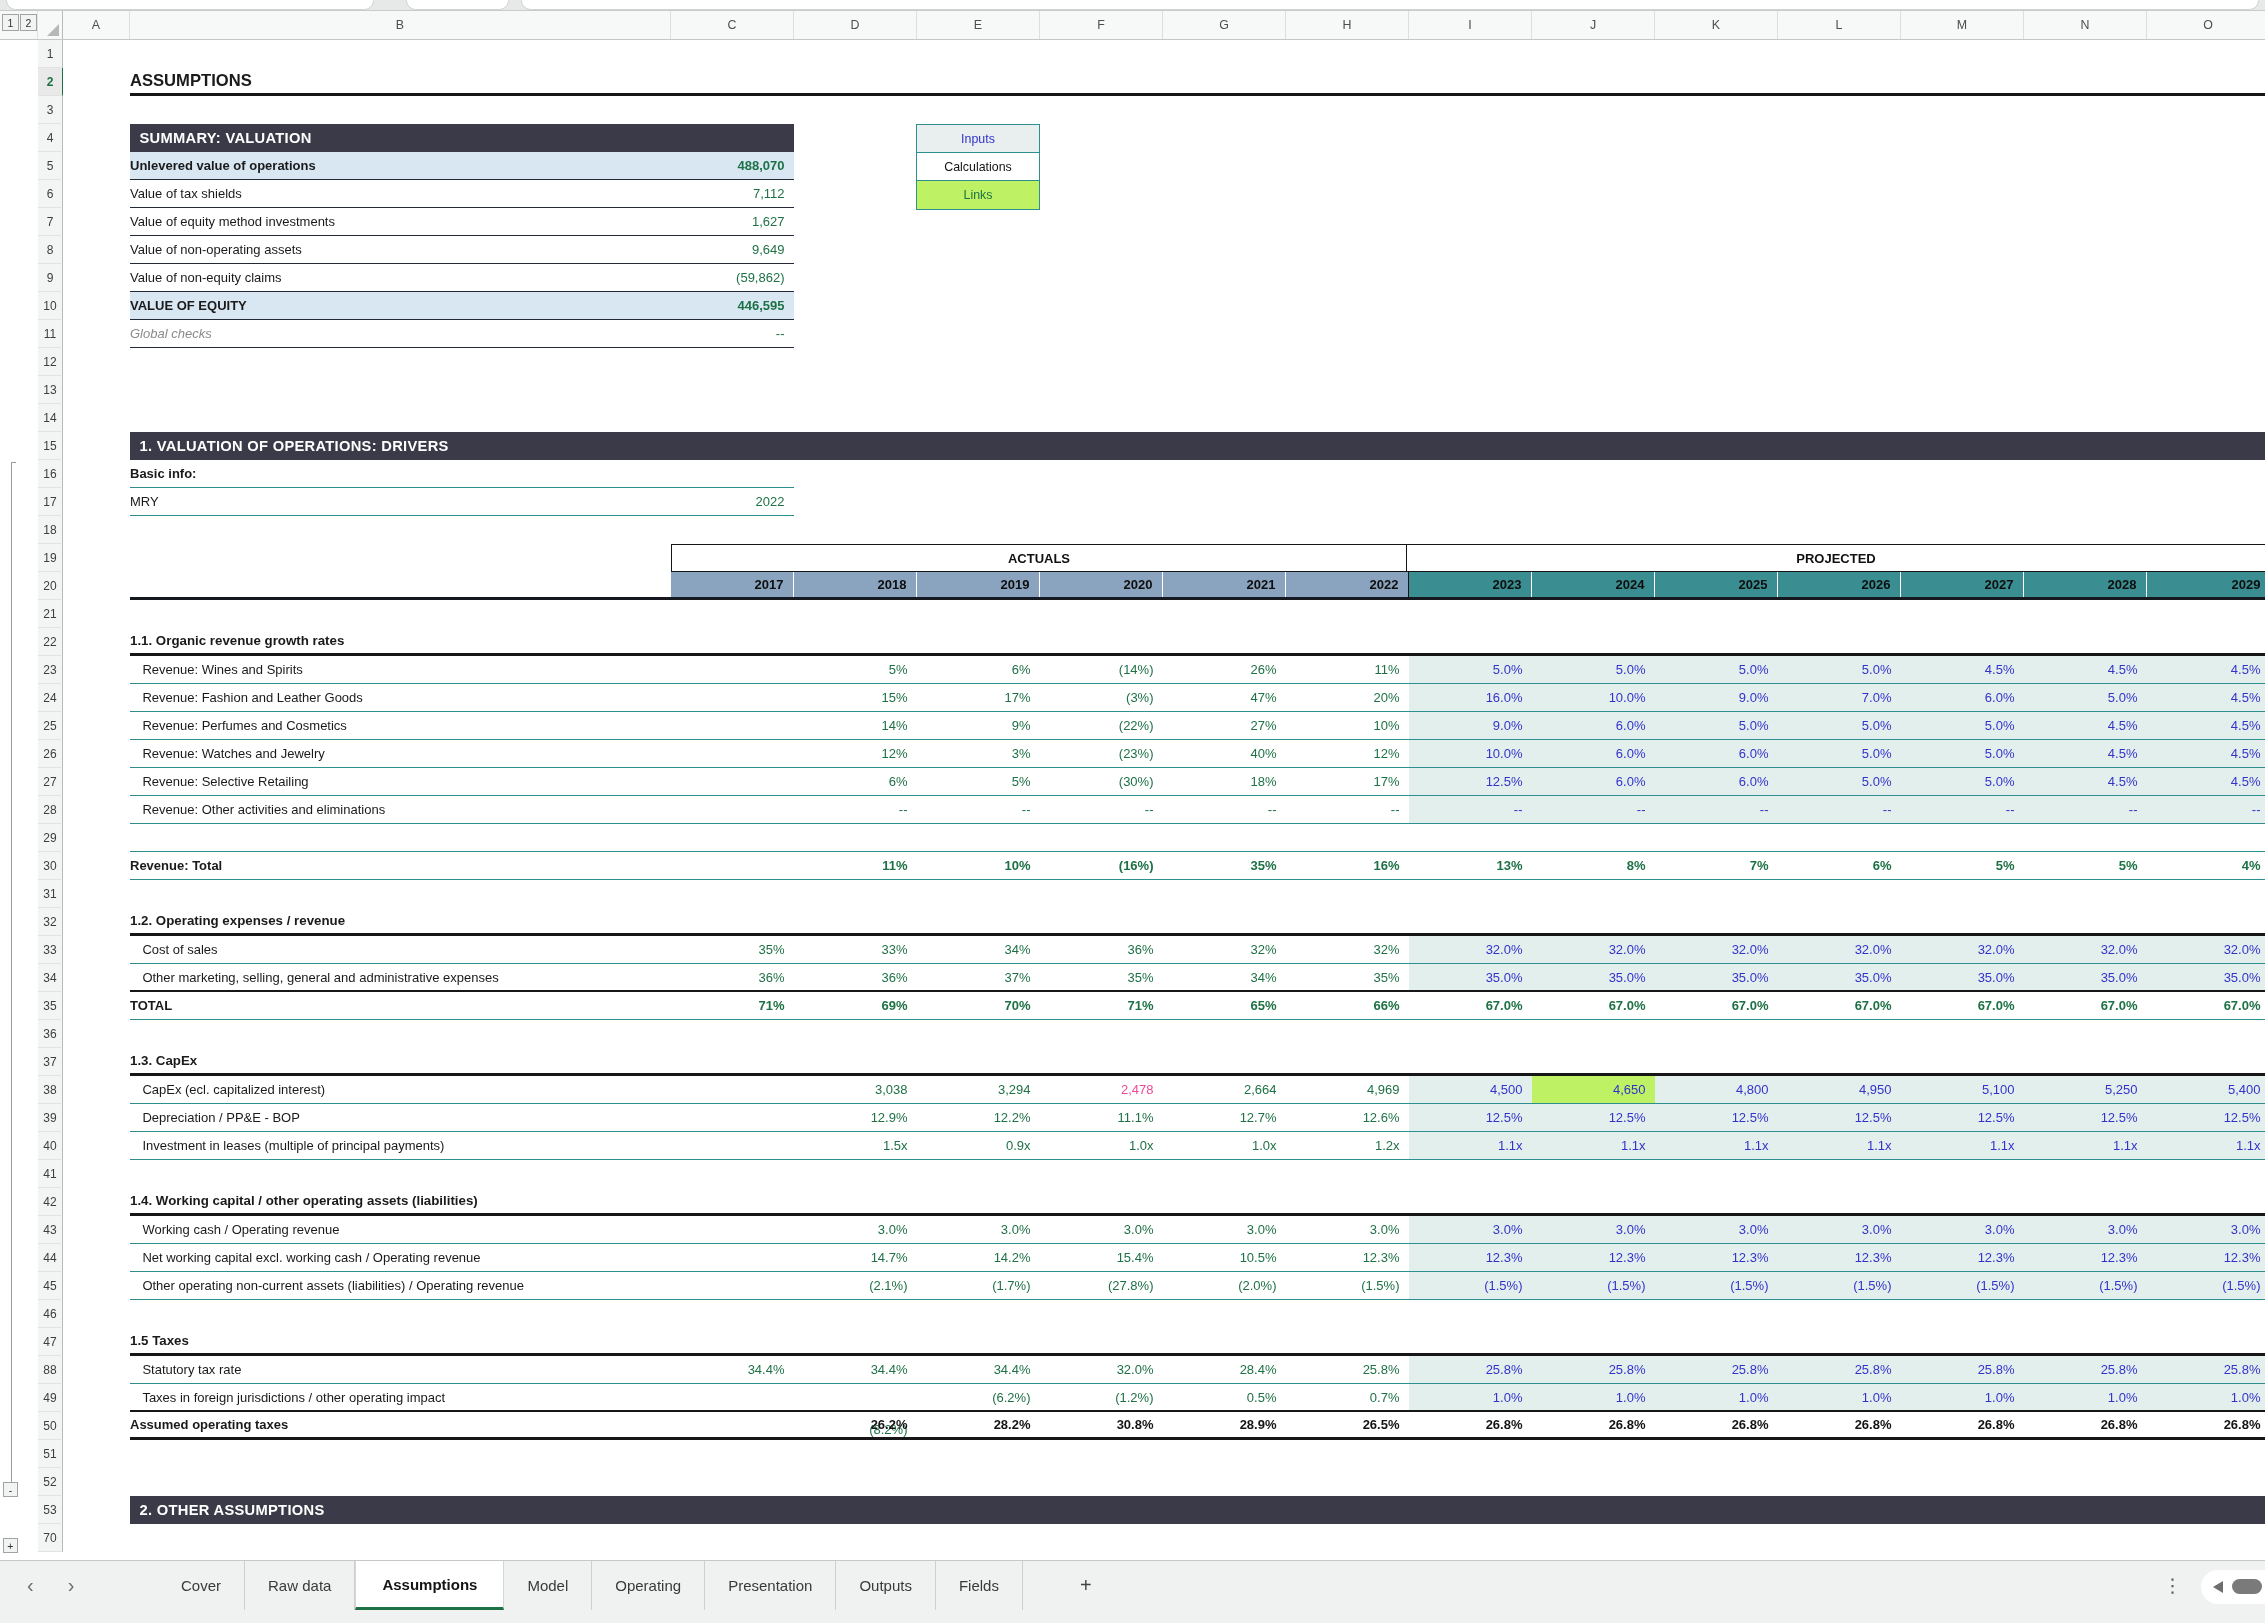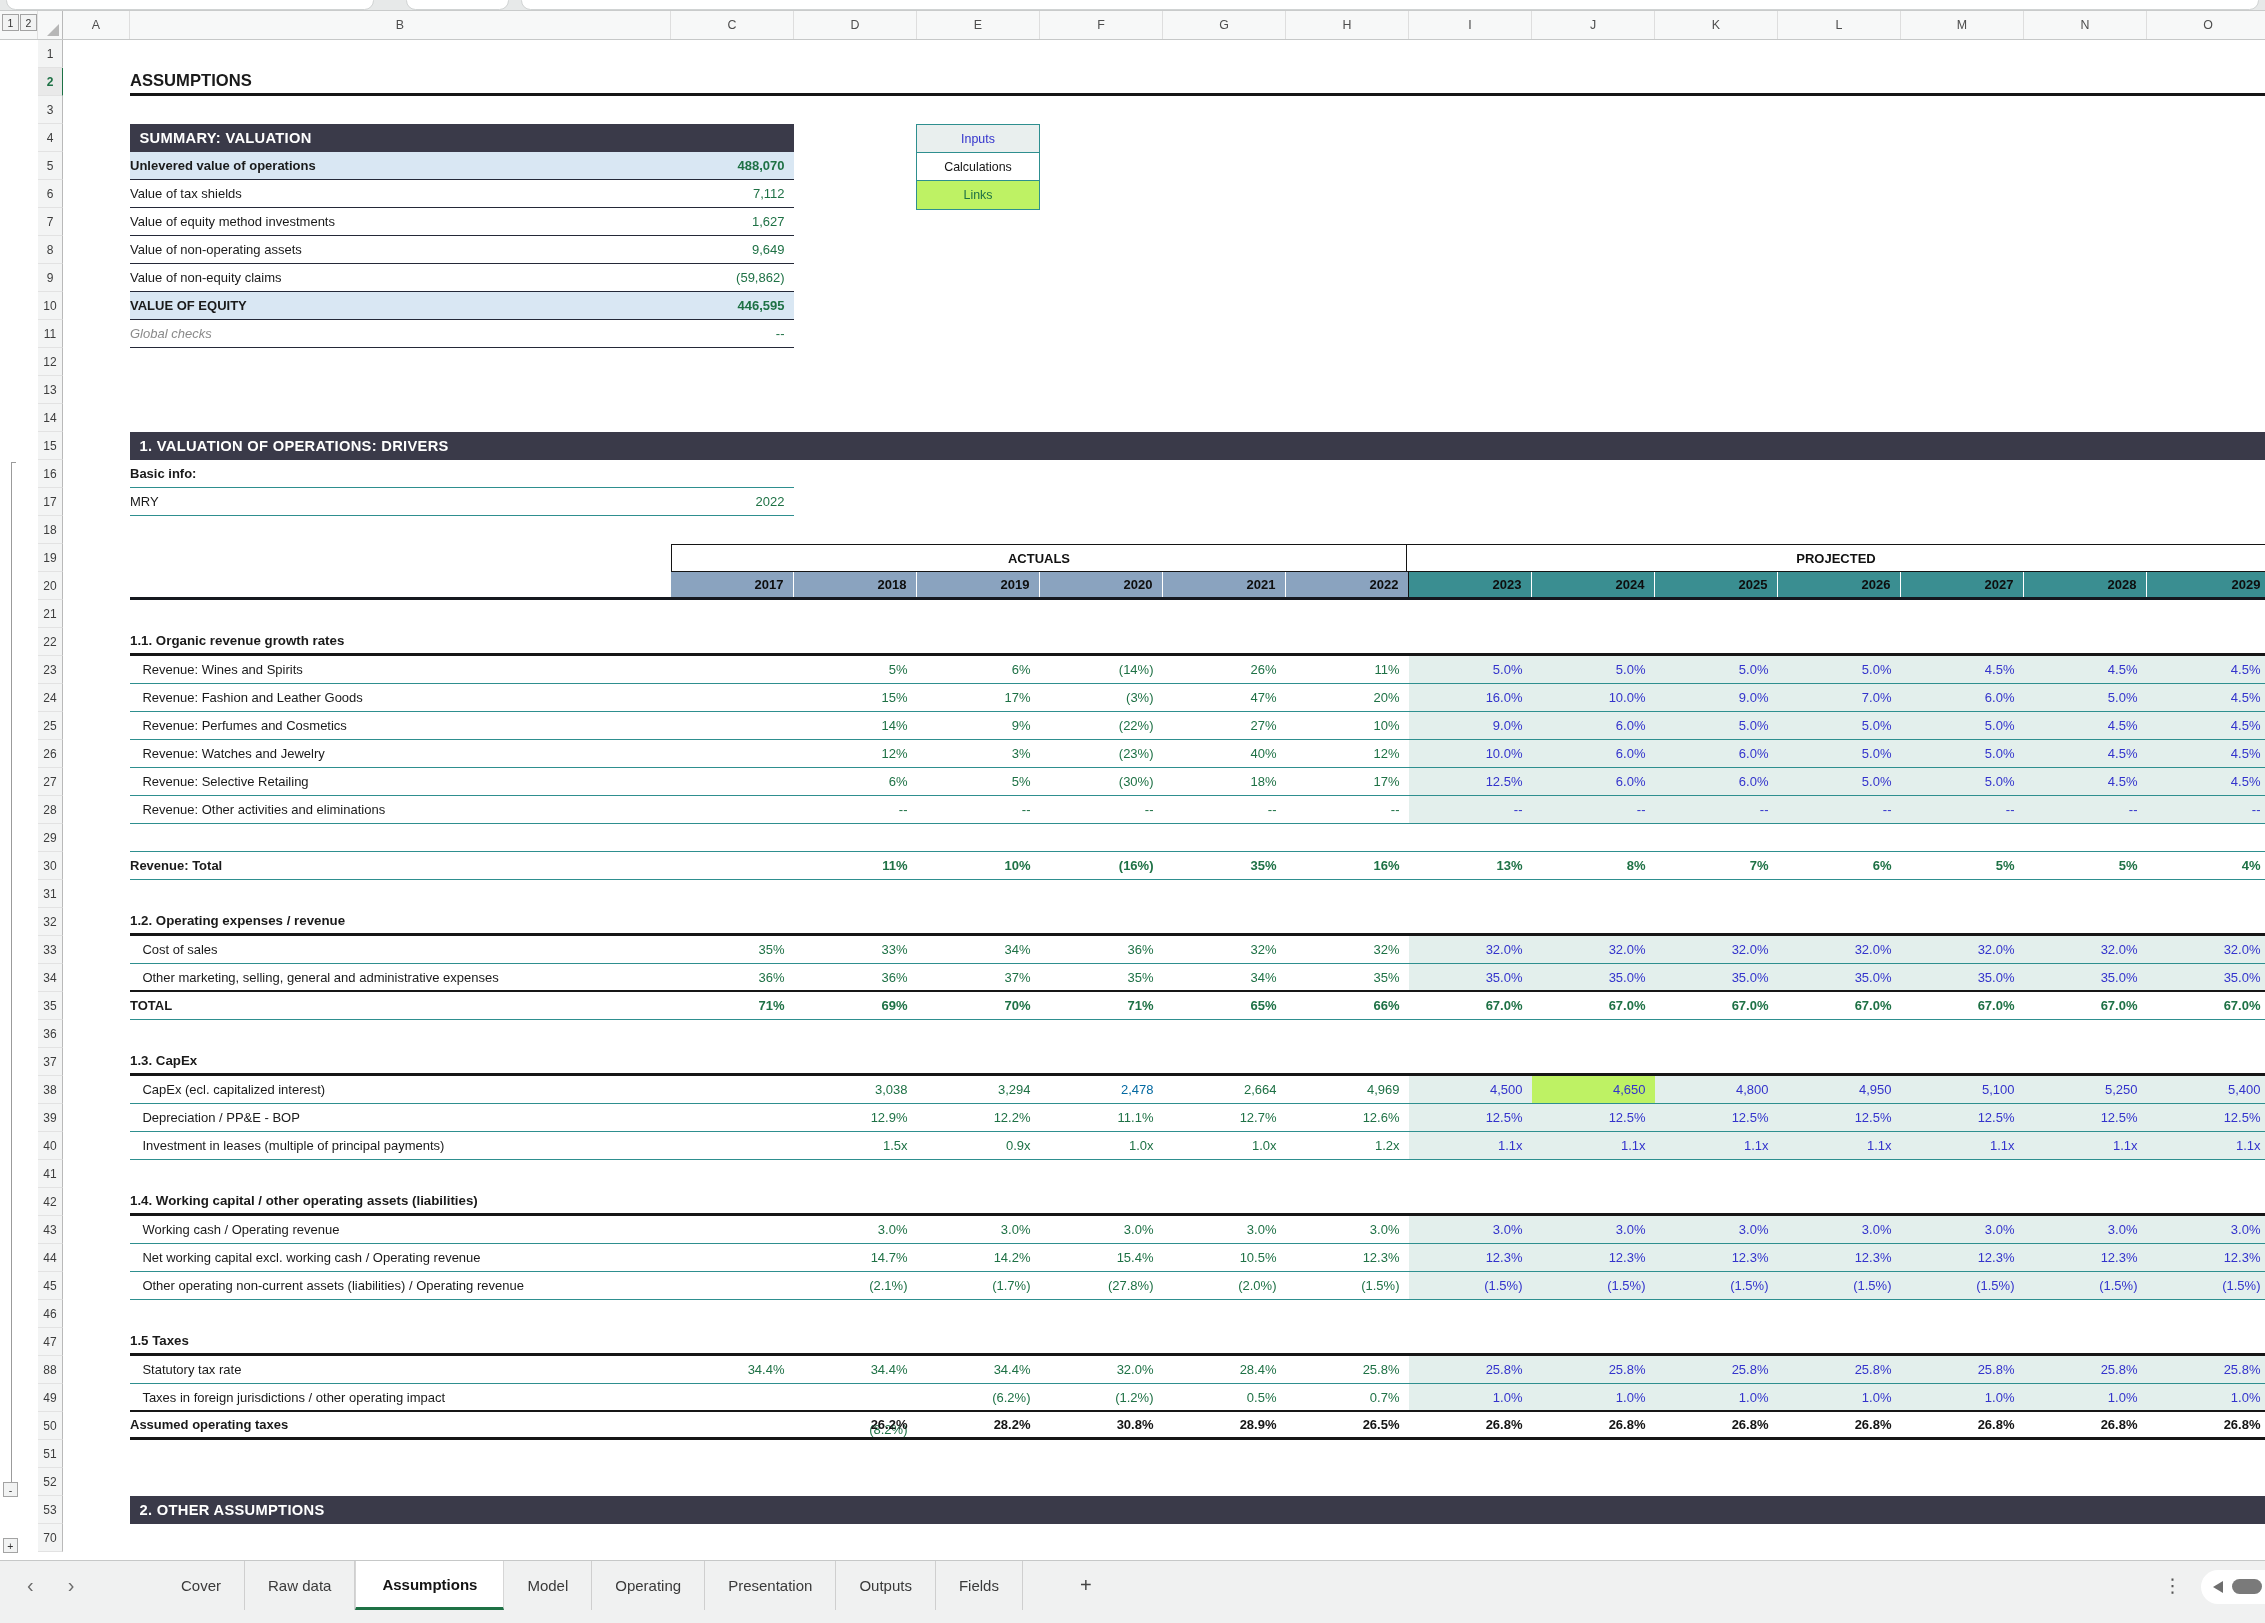--- a/index.html
+++ b/index.html
@@ -556,21 +556,21 @@
       </div>
       <div class="r">
         <div class="gutc"></div>
         <div class="rn">38</div>
         <div class="ca"></div>
         <div class="span-bo datarow bb-t">
           <div class="cb lbl-ind">CapEx (ecl. capitalized interest)</div>
           <div class="vc" style="color: rgb(30, 113, 69);"></div>
           <div class="vc" style="color: rgb(30, 113, 69);">3,038</div>
           <div class="vc" style="color: rgb(30, 113, 69);">3,294</div>
-          <div class="vc" style="color: #0369a1;">2,478</div>
+          <div class="vc" style="color: #ec4899;">2,478</div>
           <div class="vc" style="color: rgb(30, 113, 69);">2,664</div>
           <div class="vc" style="color: rgb(30, 113, 69);">4,969</div>
           <div class="vc" style="background: rgb(227, 239, 236); color: rgb(51, 51, 204);">4,500</div>
           <div class="vc" style="background: #bef264; color: rgb(51, 51, 204);">4,650</div>
           <div class="vc" style="background: rgb(227, 239, 236); color: rgb(51, 51, 204);">4,800</div>
           <div class="vc" style="background: rgb(227, 239, 236); color: rgb(51, 51, 204);">4,950</div>
           <div class="vc" style="background: rgb(227, 239, 236); color: rgb(51, 51, 204);">5,100</div>
           <div class="vc" style="background: rgb(227, 239, 236); color: rgb(51, 51, 204);">5,250</div>
           <div class="vc" style="background: rgb(227, 239, 236); color: rgb(51, 51, 204);">5,400</div>
         </div>

